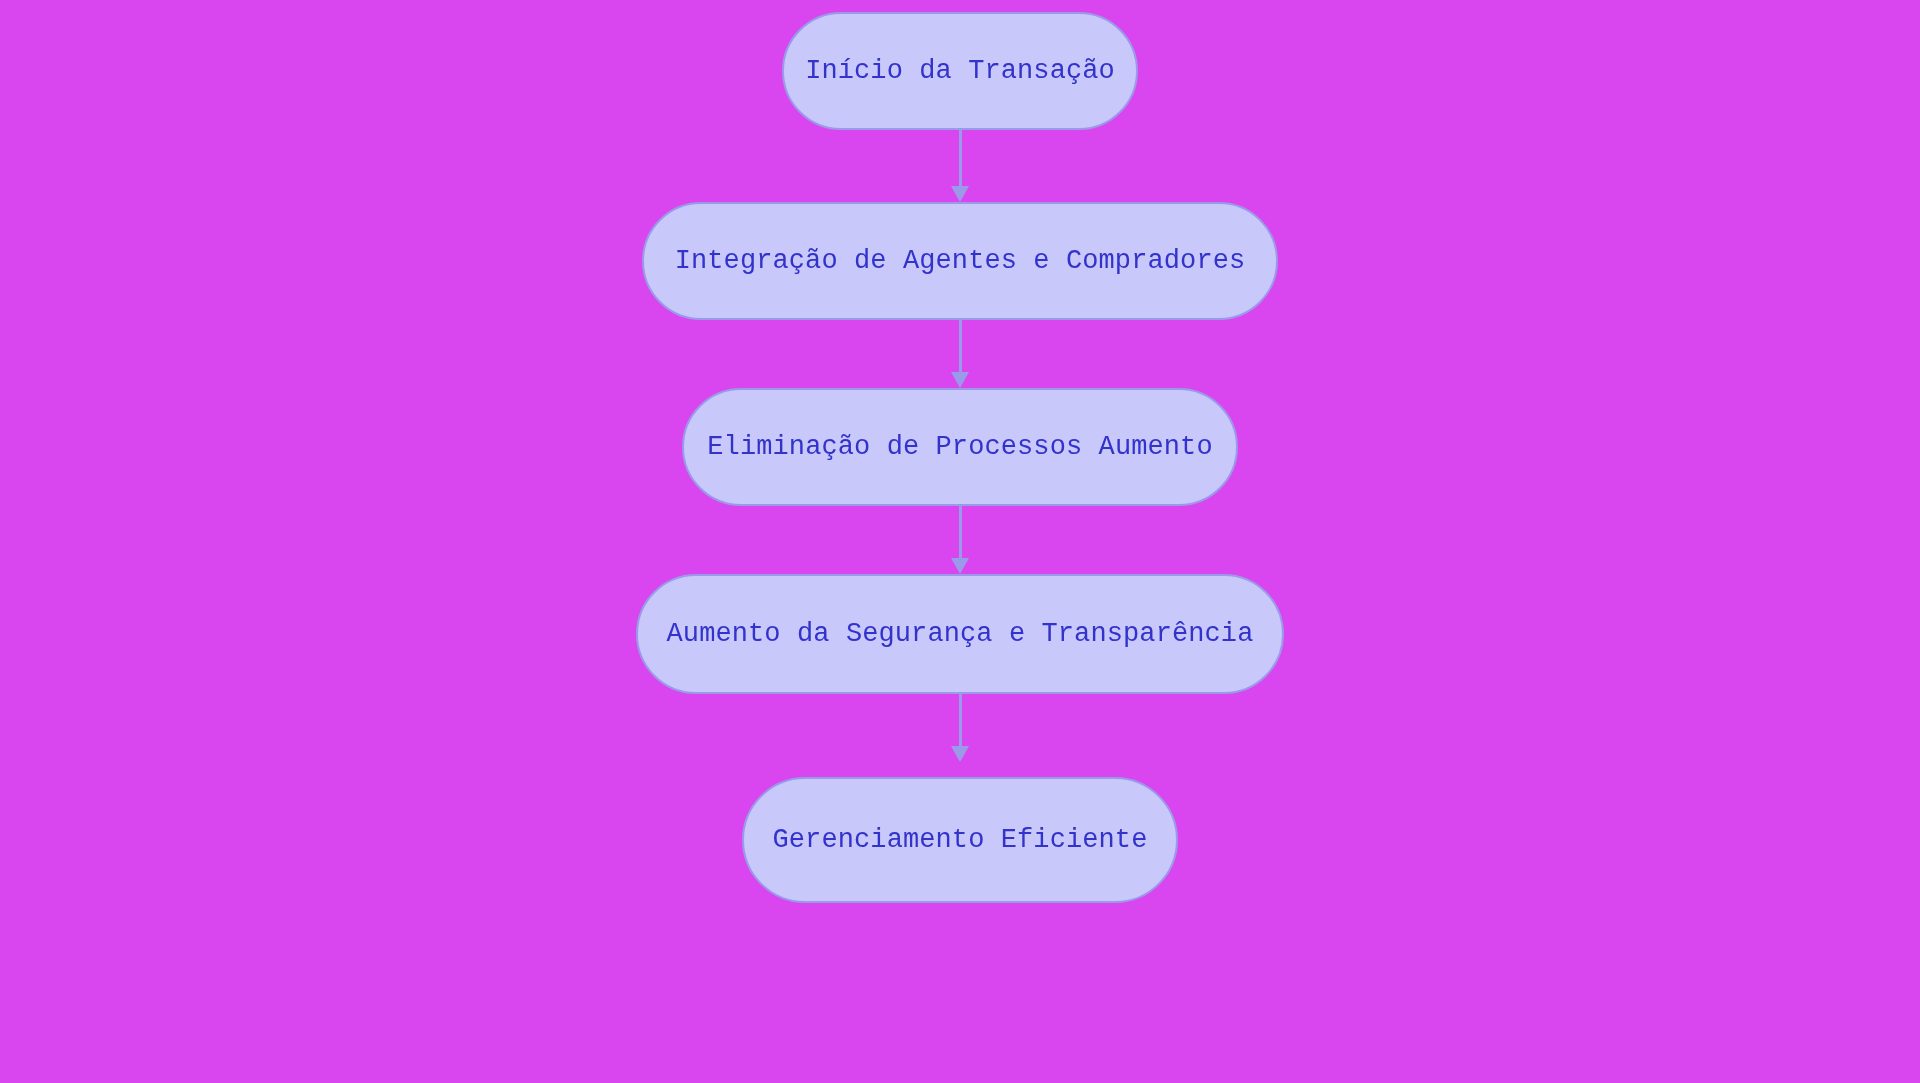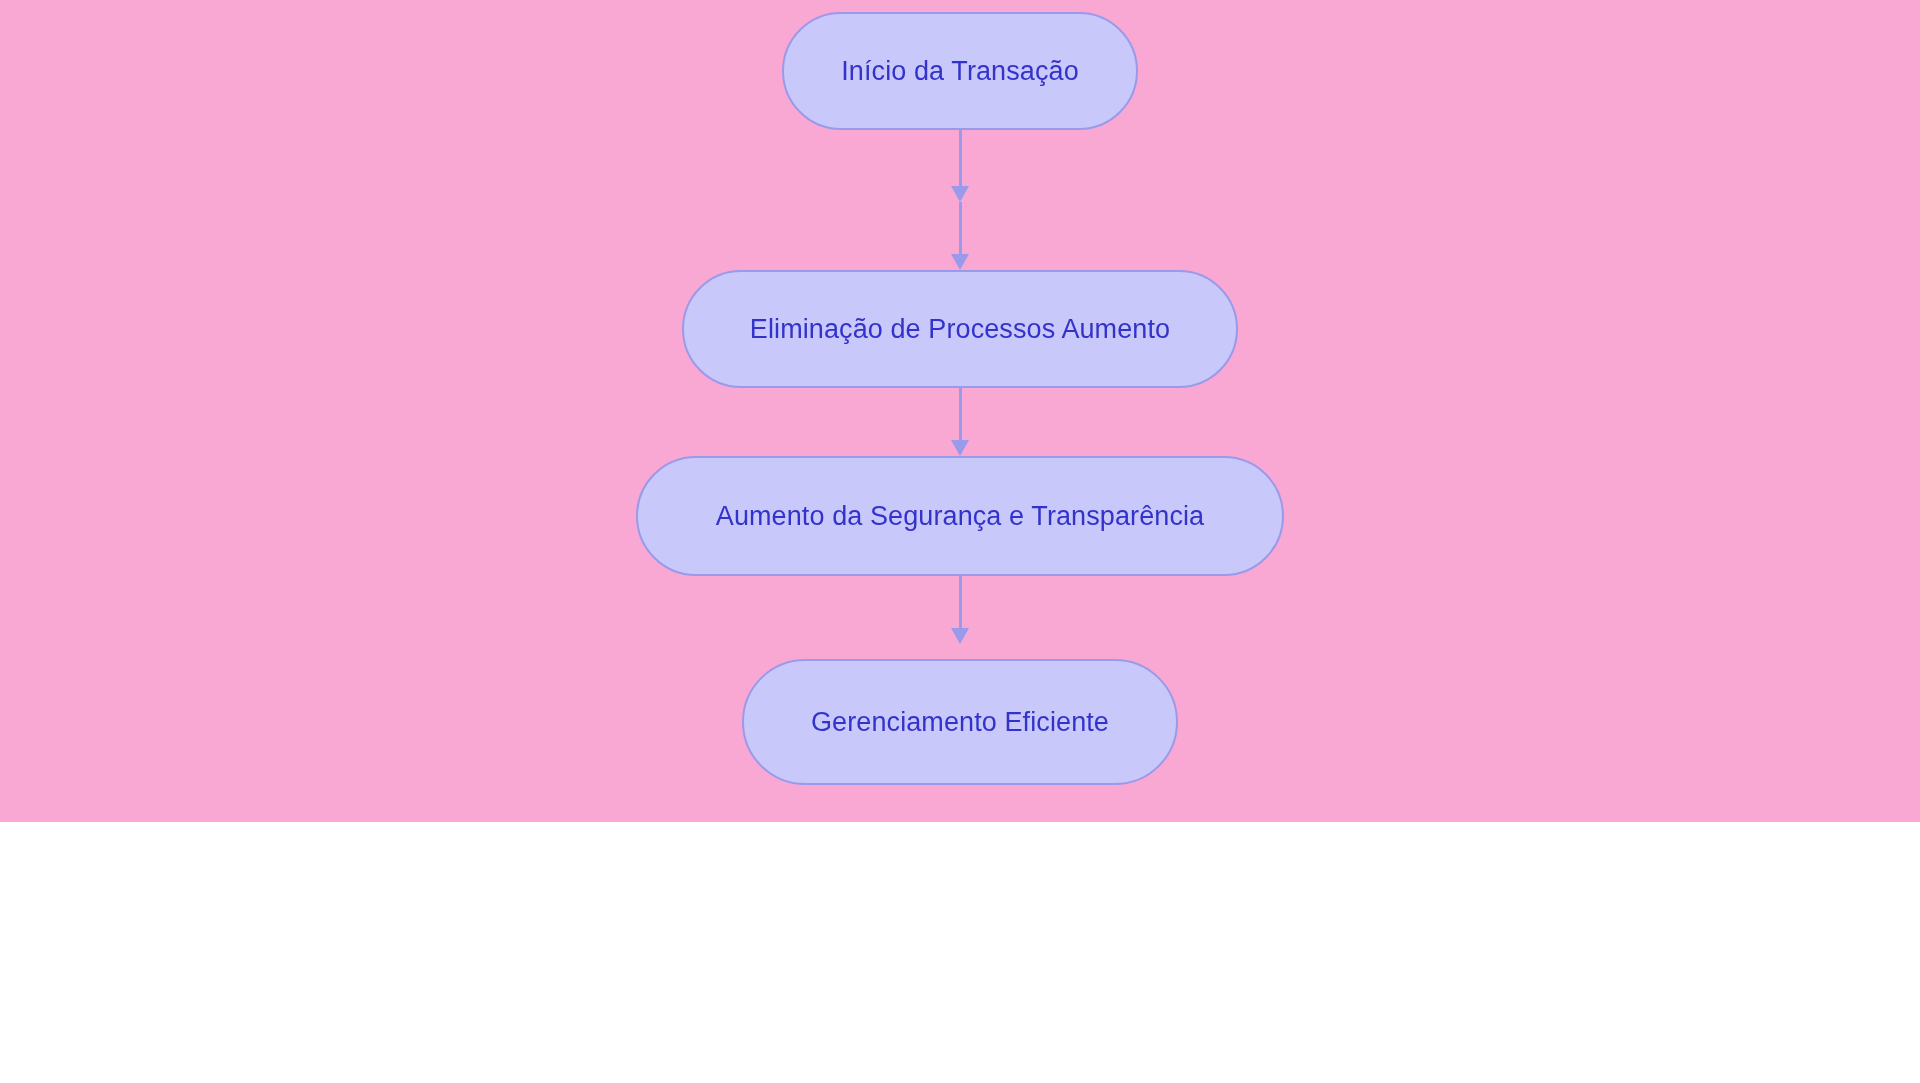--- a/index.html
+++ b/index.html
@@ -11,22 +11,23 @@
   body {
     width: 1920px;
     height: 1083px;
     overflow: hidden;
     font-family: "Liberation Sans", "DejaVu Sans", sans-serif;
   }
 
   #flowchart-canvas {
     position: relative;
     width: 1920px;
-    height: 822px;
-    background: #f9a8d4;
+    height: 1083px;
+    background: #d946ef;
+    font-family: Liberation Mono, monospace;
   }
 
   .flow-column {
     position: absolute;
     left: 0;
     top: 0;
     width: 1920px;
     height: 1083px;
     display: flex;
     flex-direction: column;
@@ -99,20 +100,23 @@
 
     <div class="flow-node node-1">
       <span class="node-label">Início da Transação</span>
     </div>
 
     <div class="flow-connector conn-1">
       <div class="connector-stem"></div>
       <div class="connector-head"></div>
     </div>
 
+    <div class="flow-node node-2">
+      <span class="node-label">Integração de Agentes e Compradores</span>
+    </div>
 
     <div class="flow-connector conn-2">
       <div class="connector-stem"></div>
       <div class="connector-head"></div>
     </div>
 
     <div class="flow-node node-3">
       <span class="node-label">Eliminação de Processos Aumento</span>
     </div>
 

